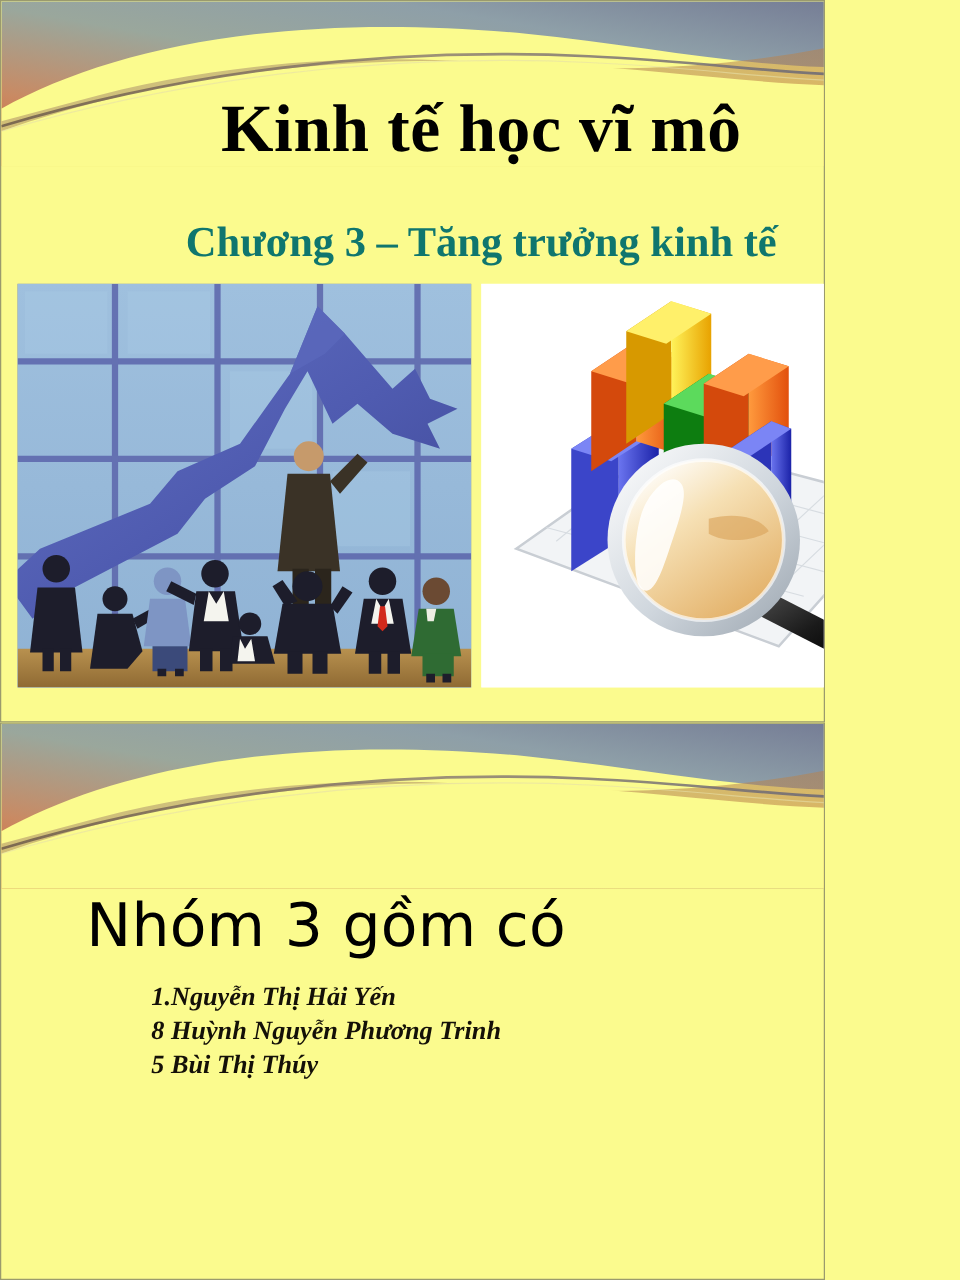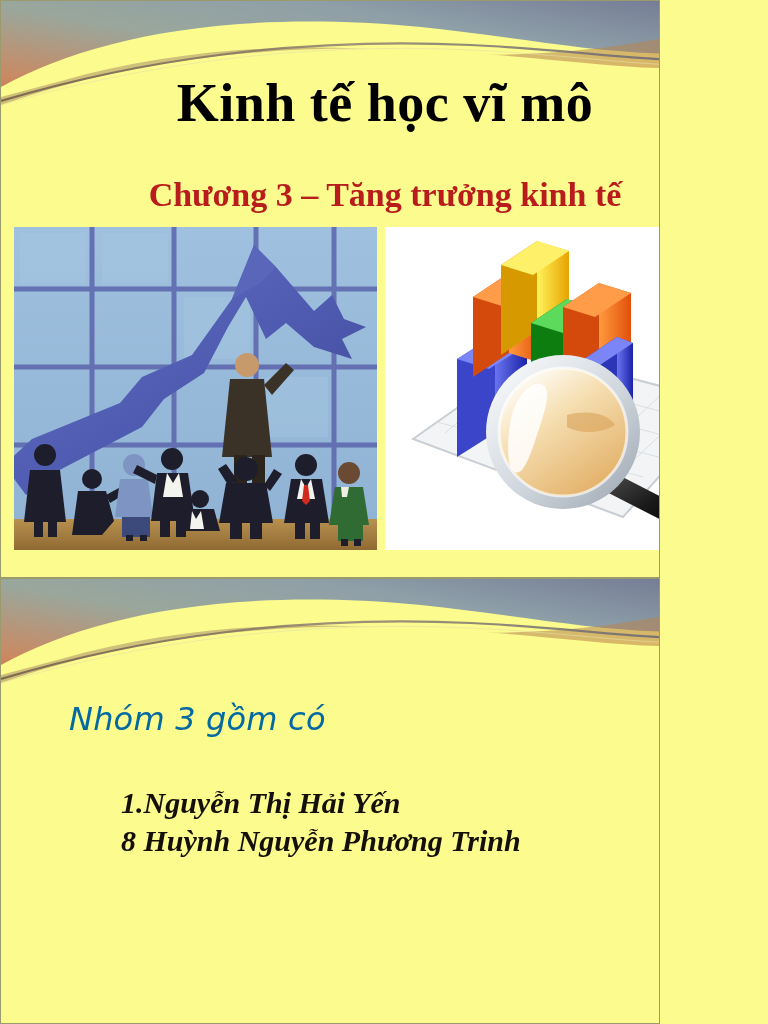--- a/index.html
+++ b/index.html
@@ -22,43 +22,43 @@
   
   .title{
     position:absolute;left:0;top:38px;width:768px;text-align:center;
     font-family:"Liberation Serif", serif;
     font-size:54px;line-height:1.05;font-weight:700;color:#000000;
     letter-spacing:0.5px;
   }
   .subtitle{
     position:absolute;left:0;top:147px;width:768px;text-align:center;
     font-family:"Liberation Serif", serif;
-    font-size:34px;line-height:1.1;font-weight:700;color:#b91c1c;
+    font-size:34px;line-height:1.1;font-weight:700;color:#0f766e;
   }
 
   
   .img-left{position:absolute;left:13px;top:226px;width:363px;height:323px;overflow:hidden;
             background:#7e8fbf;}
   .img-right{position:absolute;left:384px;top:226px;width:366px;height:323px;overflow:hidden;
              background:#ffffff;}
   .img-left svg,.img-right svg{display:block;}
 
   
   .group-heading{
     position:absolute;left:68px;top:672px - 578px;width:640px;
     font-family:"DejaVu Sans","Liberation Sans",sans-serif;
-    font-size:32px;font-weight:400;color:#0369a1;letter-spacing:0.2px;font-style:italic;
+    font-size:48px;font-weight:400;color:#000000;letter-spacing:0.2px;
   }
   .name-list{
     position:absolute;left:120px;top:205px;width:620px;margin:0;padding:0;list-style:none;
   }
   .name-list li{
     font-family:"Liberation Serif", serif;
     font-style:italic;font-weight:700;
-    font-size:30px;line-height:1.28;color:#141008;
+    font-size:21px;line-height:1.28;color:#141008;
     white-space:nowrap;
   }
 </style>
 </head>
 <body>
 
 <div class="deck">
 
   <section class="slide" id="slide-1">
 
@@ -337,16 +337,17 @@
         <path d="M0,100 C140,58 300,36 470,44 C600,50 690,70 768,52" stroke="url(#h3)" stroke-width="2.2" fill="none" opacity="0.85"></path>
         <path d="M0,104 C140,63 300,41 470,49 C600,55 690,75 768,57" stroke="#e6dfa8" stroke-width="1" fill="none" opacity="0.6"></path>
       </svg>
     </div>
 
     <h2 class="group-heading" style="left:68px;top:94px;">Nhóm 3 gồm có</h2>
 
     <ul class="name-list">
       <li>1.Nguyễn Thị Hải Yến</li>
       <li>8 Huỳnh Nguyễn Phương Trinh</li>
+      <li>5 Bùi Thị Thúy</li>
     </ul>
   </section>
 
 </div>
 
 </body></html>

